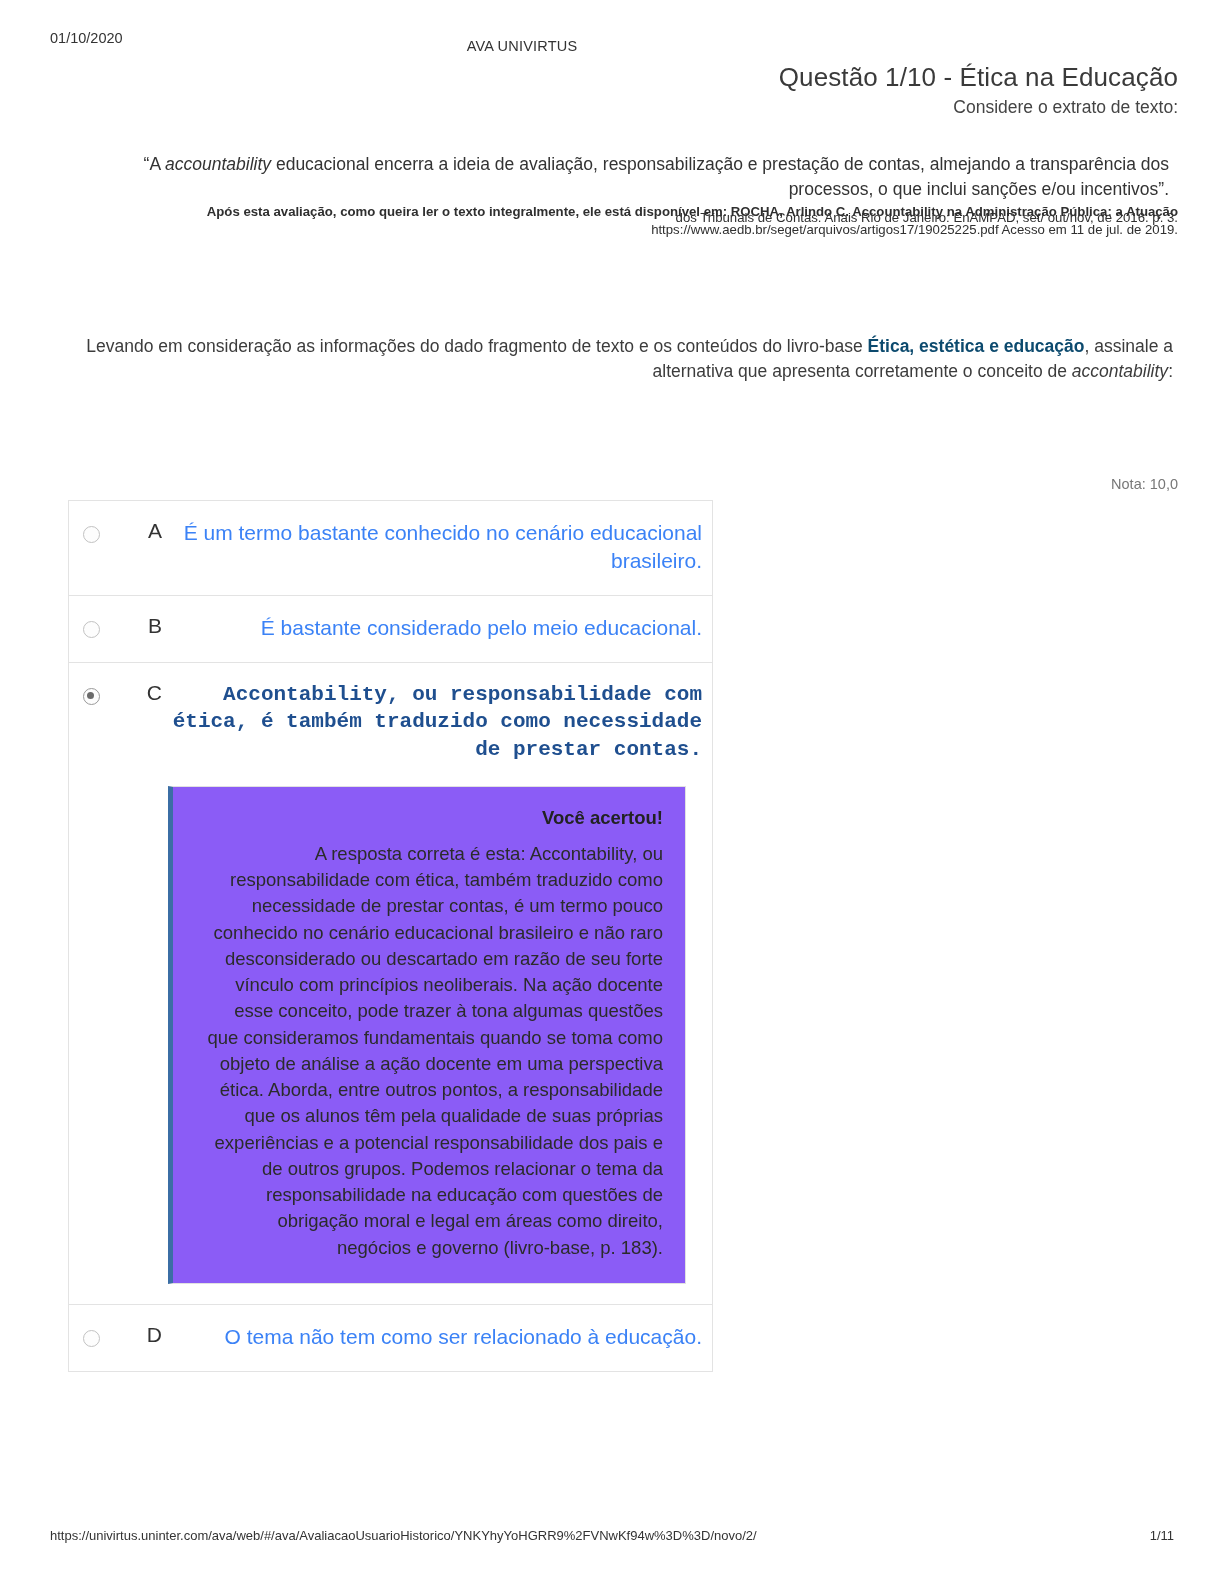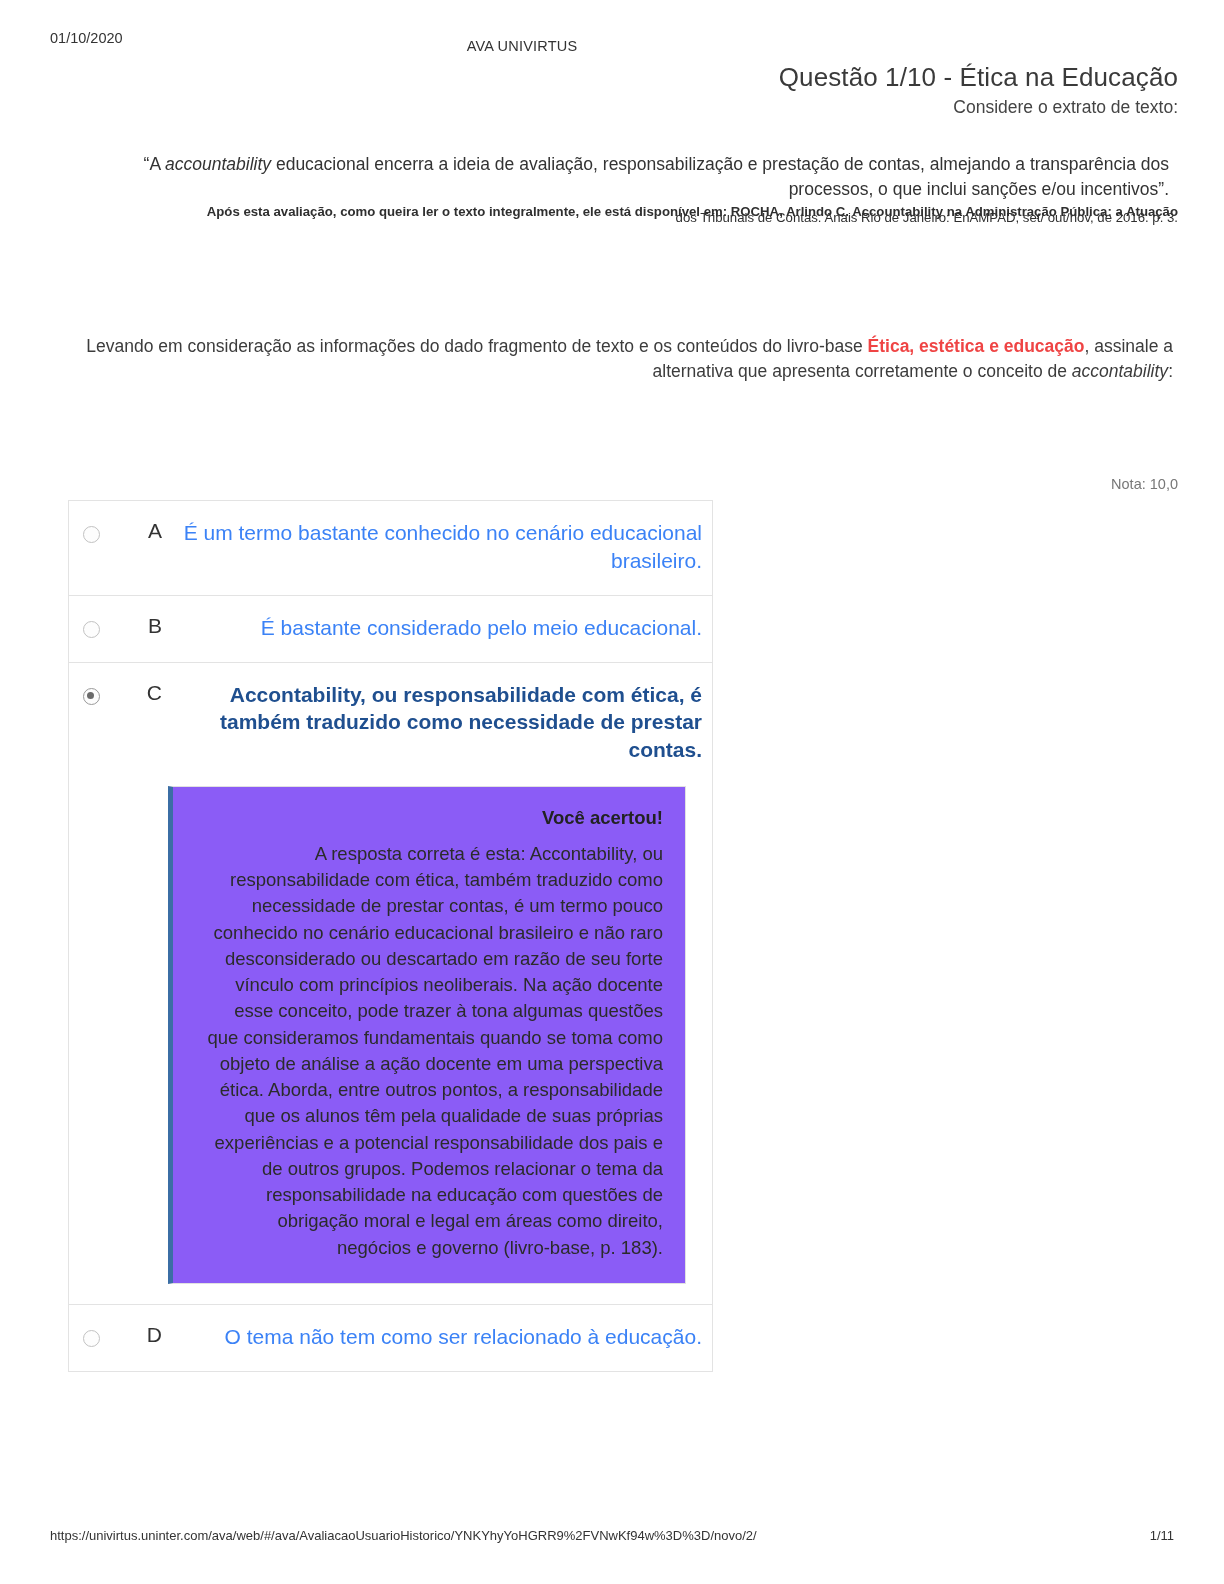--- a/index.html
+++ b/index.html
@@ -117,21 +117,21 @@
   .ref-line.b { top: 6px; }
   .ref-line.c { top: 18px; }
 
   .lead {
     font-size: 17.5px;
     color: #3c3c3c;
     line-height: 1.45;
     margin: 96px 0 0 0;
     max-width: 1105px;
   }
-  .lead b { font-weight: bold; color: #ef4444; }
+  .lead b { font-weight: bold; color: #0c4a6e; }
   .lead em { font-style: italic; }
 
   .nota {
     font-size: 14.5px;
     color: #777;
     margin: 92px 0 8px 12px;
   }
 
   
   .options {
@@ -181,20 +181,21 @@
   }
   .opt-text {
     font-size: 21px;
     line-height: 1.32;
     color: #3b82f6;
     flex: 1 1 auto;
   }
   .opt-text.correct {
     color: #1f4f8f;
     font-weight: bold;
+    font-family: Liberation Mono, monospace;
   }
 
   .option-body {
     flex: 1 1 auto;
   }
 
   
   .feedback {
     margin-top: 22px;
     margin-left: 6px;
@@ -235,20 +236,21 @@
 
     <p class="q-intro">Considere o extrato de texto:</p>
 
     <p class="quote">
       <span>“A </span><em>accountability</em><span> educacional encerra a ideia de avaliação, responsabilização e prestação de contas, almejando a transparência dos processos, o que inclui sanções e/ou incentivos”.</span>
     </p>
 
     <div class="ref-stack">
       <div class="ref-line a">Após esta avaliação, como queira ler o texto integralmente, ele está disponível em: ROCHA, Arlindo C. Accountability na Administração Pública: a Atuação</div>
       <div class="ref-line b">dos Tribunais de Contas. Anais Rio de Janeiro: EnAMPAD, set/ out/nov, de 2016. p. 3.</div>
+      <div class="ref-line c">https://www.aedb.br/seget/arquivos/artigos17/19025225.pdf Acesso em 11 de jul. de 2019.</div>
     </div>
 
     <p class="lead">
       <span>Levando em consideração as informações do dado fragmento de texto e os conteúdos do livro-base </span><b>Ética, estética e educação</b><span>, assinale a alternativa que apresenta corretamente o conceito de </span><em>accontability</em><span>:</span>
     </p>
 
     <div class="nota">Nota: 10,0</div>
 
     <div class="options">
 

